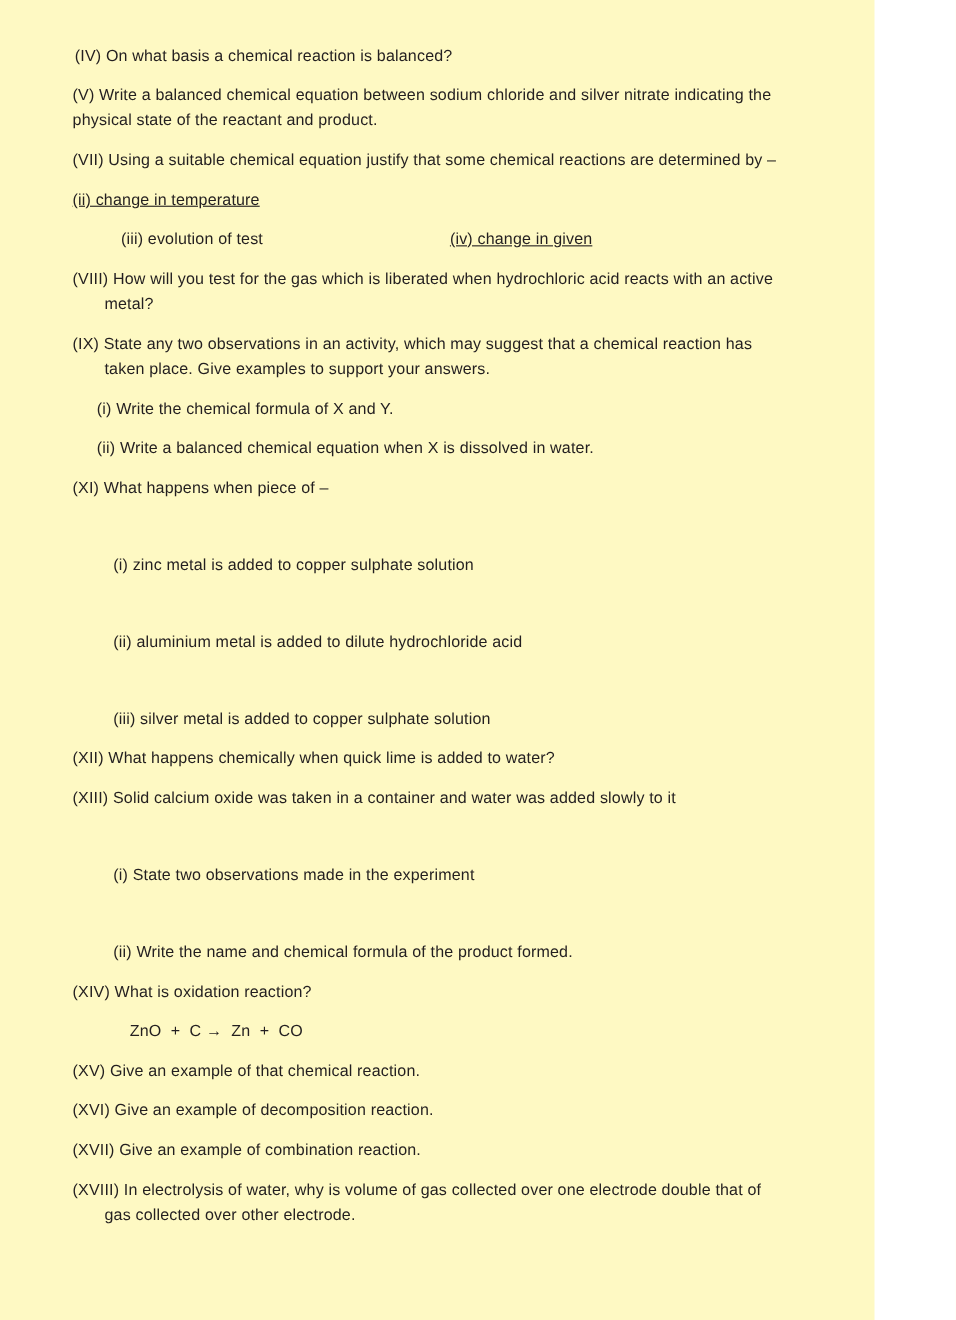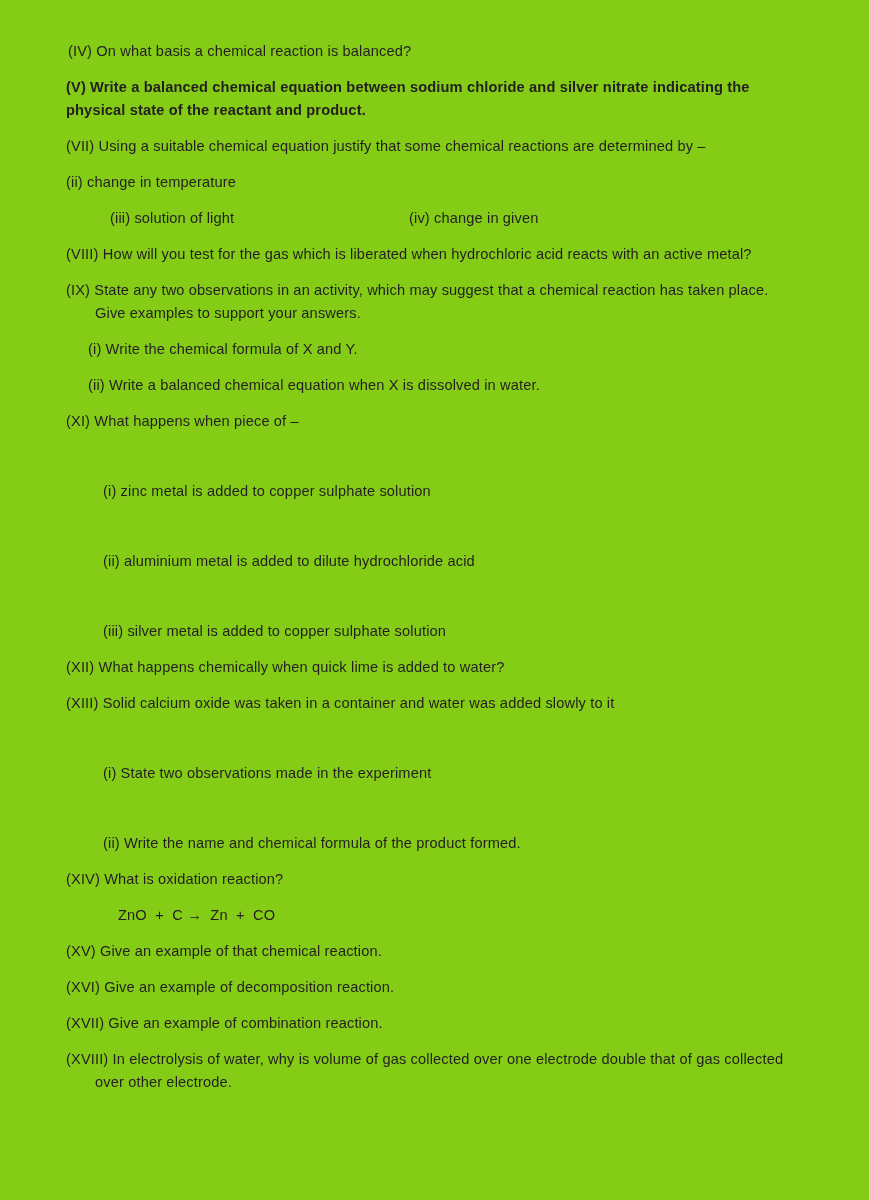--- a/index.html
+++ b/index.html
@@ -11,23 +11,23 @@
     width: 869px;
     height: 1200px;
     background: #ffffff;
     font-family: "Liberation Sans", sans-serif;
     color: #231f20;
     overflow: hidden;
   }
 
   .page {
     position: relative;
-    width: 869px;
+    width: 795px;
     height: 1200px;
-    background: #84cc16;
+    background: #fef9c3;
     box-sizing: border-box;
     padding: 40px 78px 0 66px;
   }
 
   .doc-body {
     font-size: 14.6px;
     line-height: 23px;
     color: #231f20;
     letter-spacing: 0.01em;
   }
@@ -50,21 +50,20 @@
   .q-nudge {
     padding-left: 31px;
     text-indent: -29px;
   }
 
   
   .q-tight {
     margin-bottom: 0;
     padding-left: 0;
     text-indent: 0;
-    font-weight: bold;
   }
   .group-tight {
     margin-bottom: 13px;
   }
 
   
   .sub-a { padding-left: 22px; margin-bottom: 13px; }   
   .sub-b { padding-left: 37px; margin-bottom: 13px; margin-top: 47px; }   
 
   
@@ -73,20 +72,21 @@
     margin-bottom: 13px;
   }
   .opt-col-a {
     width: 343px;
     padding-left: 44px;
     box-sizing: border-box;
     flex: none;
   }
   .opt-col-b {
     flex: 1;
+    text-decoration: underline;
   }
 
   
   .equation {
     padding-left: 52px;
     margin-bottom: 13px;
     white-space: pre;
   }
 </style>
 </head>
@@ -102,21 +102,21 @@
       <p class="q q-tight">physical state of the reactant and product.</p>
     </div>
 
     <p class="q q-main">(VII) Using a suitable chemical equation justify that some chemical reactions are determined by –</p>
 
     <div class="opt-row">
       <div class="opt-col-b">(ii) change in temperature</div>
     </div>
 
     <div class="opt-row">
-      <div class="opt-col-a">(iii) solution of light</div>
+      <div class="opt-col-a">(iii) evolution of test</div>
       <div class="opt-col-b">(iv) change in given</div>
     </div>
 
     <p class="q q-main">(VIII) How will you test for the gas which is liberated when hydrochloric acid reacts with an active metal?</p>
 
     <p class="q q-main">(IX) State any two observations in an activity, which may suggest that a chemical reaction has taken place. Give examples to support your answers.</p>
 
 
     <p class="q sub-a">(i) Write the chemical formula of X and Y.</p>
     <p class="q sub-a">(ii) Write a balanced chemical equation when X is dissolved in water.</p>

